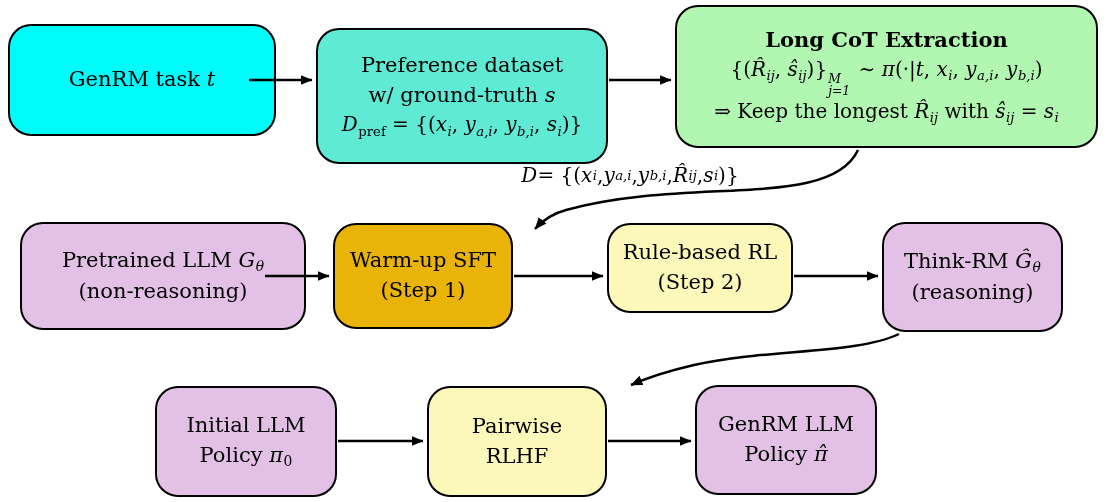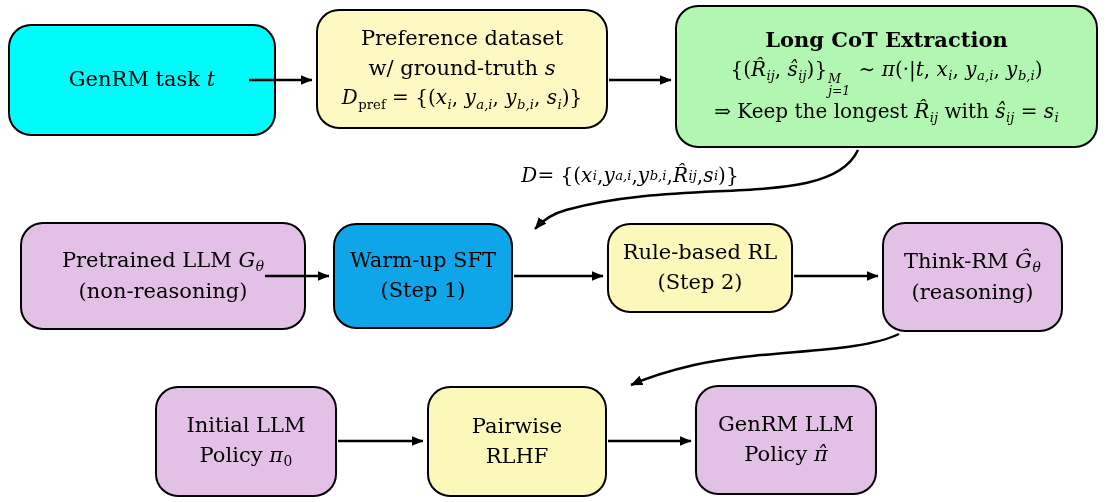--- a/index.html
+++ b/index.html
@@ -45,21 +45,21 @@
 </style>
 </head>
 <body>
 
 <div id="canvas">
 
   <div class="box" style="left: 8px; top: 24px; width: 268px; height: 112px; background-color: rgb(0, 251, 251);">
     <div class="line"><span>GenRM task </span><span class="tk-var">t</span></div>
   </div>
 
-  <div class="box" style="left: 316px; top: 9px; width: 292px; height: 120px; background-color: #fef9c3;">
+  <div class="box" style="left: 316px; top: 28px; width: 292px; height: 136px; background-color: #5eead4;">
     <div class="line"><span>Preference dataset</span></div>
     <div class="line"><span>w/ ground-truth </span><span class="tk-var">s</span></div>
     <div class="line math"><span class="tk-scr">D</span><span class="tk-subr">pref</span><span> = {(</span><span class="tk-var">x</span><span class="tk-sub">i</span><span>, </span><span class="tk-var">y</span><span class="tk-sub">a,i</span><span>, </span><span class="tk-var">y</span><span class="tk-sub">b,i</span><span>, </span><span class="tk-var">s</span><span class="tk-sub">i</span><span>)}</span></div>
   </div>
 
   <div class="box" style="left: 675px; top: 5px; width: 423px; height: 143px; background-color: rgb(177, 247, 177);">
     <div class="line bold-title"><span class="tk-b">Long CoT Extraction</span></div>
     <div class="line math"><span>{(</span><span class="tk-var">R̂</span><span class="tk-sub">ij</span><span>, </span><span class="tk-var">ŝ</span><span class="tk-sub">ij</span><span>)}</span><span class="tk-stack">
           <span>M</span>
           <span>j=1</span>
@@ -85,21 +85,21 @@
       <span class="tk-var">s</span>
       <span class="tk-sub">i</span>
       <span>)}</span>
     </div>
 
   <div class="box" style="left: 20px; top: 222px; width: 286px; height: 108px; background-color: rgb(227, 192, 229);">
     <div class="line"><span>Pretrained LLM </span><span class="tk-scr">G</span><span class="tk-sub">θ</span></div>
     <div class="line"><span>(non-reasoning)</span></div>
   </div>
 
-  <div class="box" style="left: 333px; top: 223px; width: 180px; height: 106px; background-color: #0ea5e9;">
+  <div class="box" style="left: 333px; top: 223px; width: 180px; height: 106px; background-color: #eab308;">
     <div class="line"><span>Warm-up SFT</span></div>
     <div class="line"><span>(Step 1)</span></div>
   </div>
 
   <div class="box" style="left: 607px; top: 223px; width: 186px; height: 90px; background-color: rgb(251, 248, 186);">
     <div class="line"><span>Rule-based RL</span></div>
     <div class="line"><span>(Step 2)</span></div>
   </div>
 
   <div class="box" style="left: 882px; top: 222px; width: 181px; height: 110px; background-color: rgb(227, 192, 229);">

